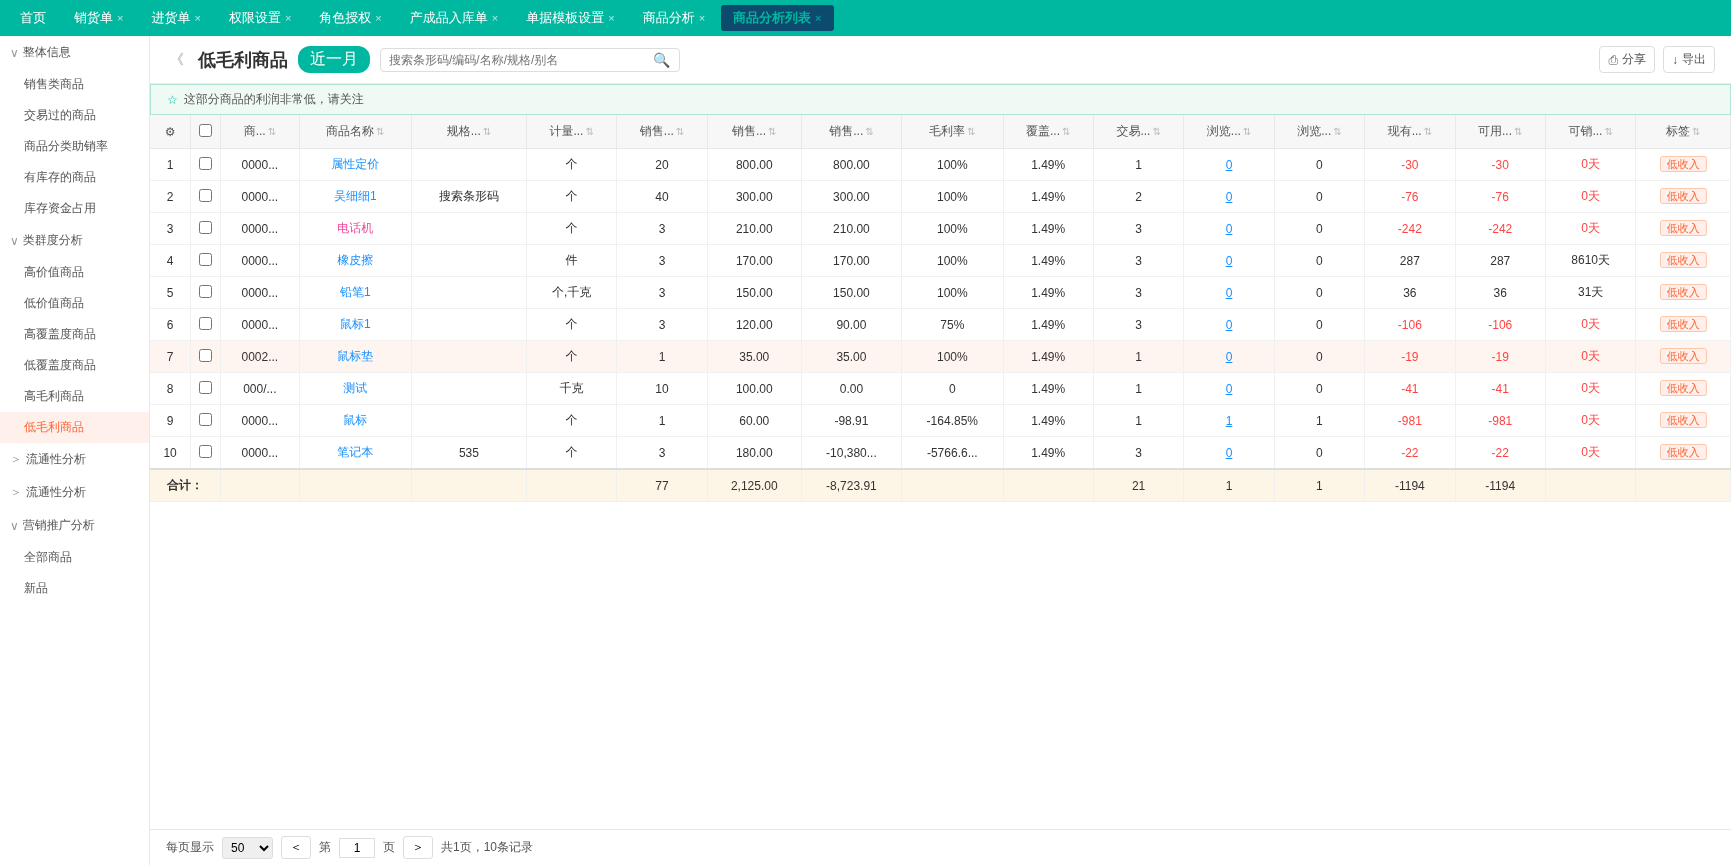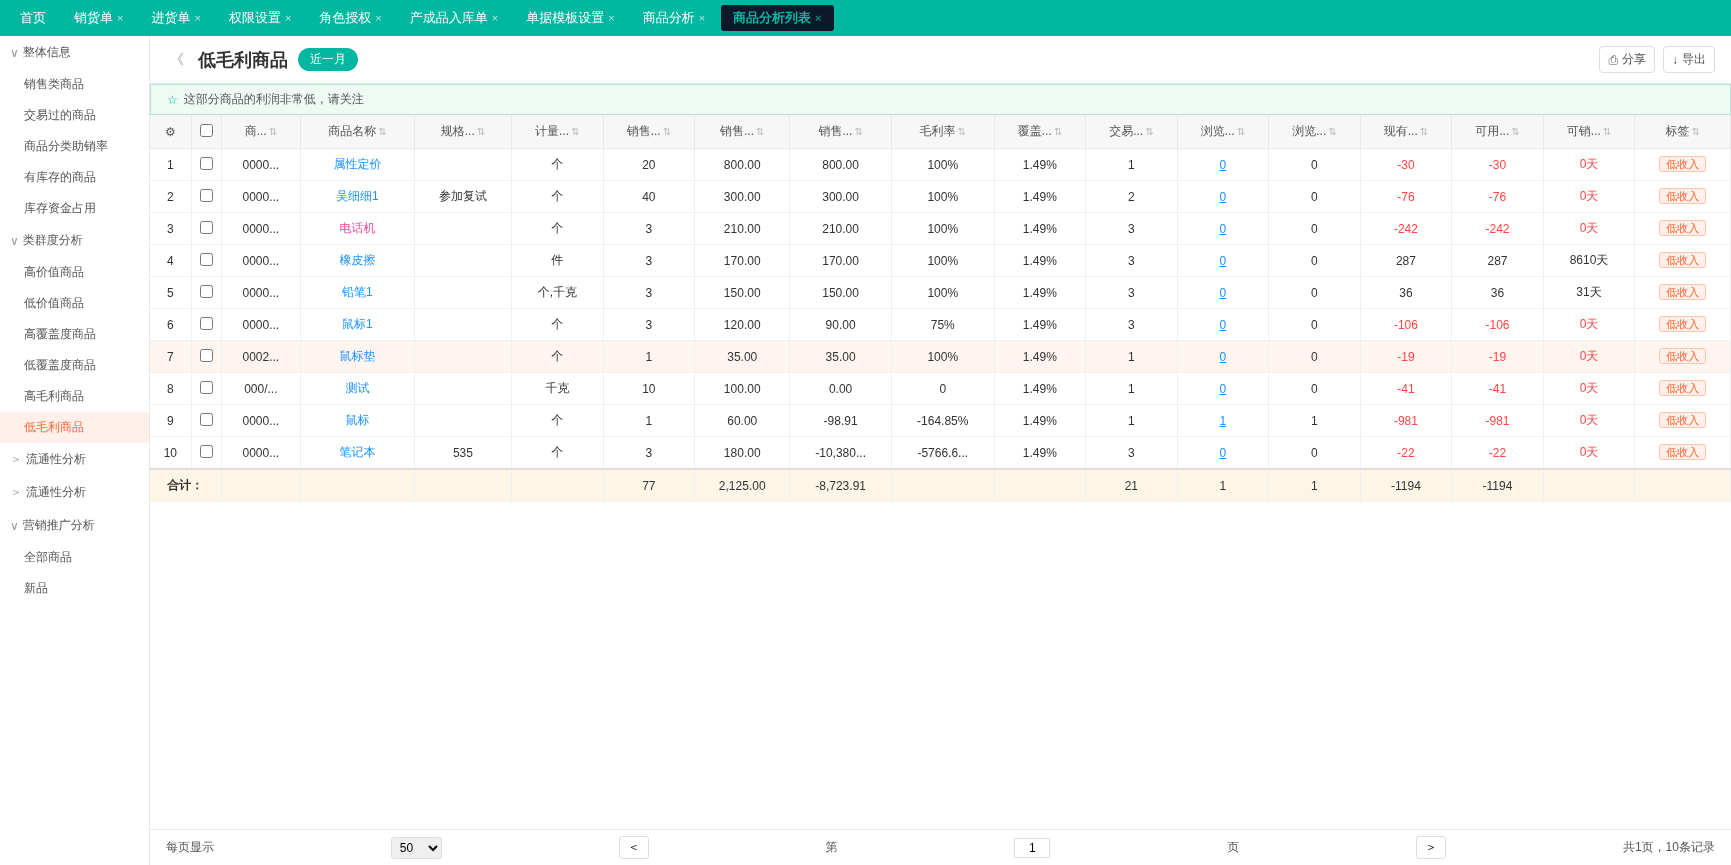--- a/index.html
+++ b/index.html
@@ -15,21 +15,21 @@
       gap: 4px;
     }
     .nav-item {
       color: #fff;
       padding: 4px 12px;
       cursor: pointer;
       font-size: 13px;
       border-radius: 3px;
       white-space: nowrap;
     }
-    .nav-item.active { background: #0f172a; color: #00b8a0; font-weight: bold; }
+    .nav-item.active { background: #0c4a6e; color: #00b8a0; font-weight: bold; }
     .nav-item .close-x { margin-left: 4px; opacity: 0.7; font-size: 11px; }
 
     
     .main-layout {
       display: flex;
       height: calc(100vh - 36px);
     }
 
     
     .sidebar {
@@ -77,21 +77,21 @@
       font-size: 18px;
       font-weight: bold;
       color: #333;
     }
     .date-filter-btn {
       background: #00b8a0;
       color: #fff;
       border: none;
       border-radius: 12px;
       padding: 3px 12px;
-      font-size: 12px;
+      font-size: 16px;
       cursor: pointer;
     }
     .search-box {
       display: flex;
       align-items: center;
       border: 1px solid #ddd;
       border-radius: 4px;
       padding: 3px 8px;
       flex: 1;
       max-width: 300px;
@@ -181,21 +181,21 @@
       font-size: 11px;
     }
     .red-text { color: #ff4444; }
     .link-text { color: #1890ff; text-decoration: underline; cursor: pointer; }
     .checkbox-col { width: 30px; }
 
     
     .pagination-bar {
       display: flex;
       align-items: center;
-      justify-content: space-between;
+      justify-content: flex-start;
       padding: 6px 16px;
       border-top: 1px solid #e8e8e8;
       gap: 8px;
       font-size: 12px;
       color: #555;
       background: #fff;
     }
     .pagination-bar select {
       border: 1px solid #ddd;
       border-radius: 3px;
@@ -311,20 +311,24 @@
     <div class="sidebar-item">全部商品</div>
     <div class="sidebar-item">新品</div>
   </aside>
 
   <main class="content">
 
     <div class="content-header">
       <span class="collapse-btn">《</span>
       <h1 class="page-title">低毛利商品</h1>
       <button class="date-filter-btn">近一月</button>
+      <div class="search-box">
+        <input type="text" placeholder="搜索条形码/编码/名称/规格/别名" style="">
+        <span class="search-icon">🔍</span>
+      </div>
       <div class="header-actions">
         <button class="action-btn">
           <span>⎙</span>
           <span>分享</span>
         </button>
         <button class="action-btn">
           <span>↓</span>
           <span>导出</span>
         </button>
       </div>
@@ -379,21 +383,21 @@
     <td class="red-text">-30</td>
     <td class="red-text">-30</td>
     <td class="red-text">0天</td>
     <td><span class="tag-badge">低收入</span></td>
   </tr>
             <tr>
     <td>2</td>
     <td><input type="checkbox" style=""></td>
     <td>0000...</td>
     <td style="color:#1890ff;cursor:pointer;">吴细细1</td>
-    <td>参加复试</td>
+    <td>搜索条形码</td>
     <td>个</td>
     <td>40</td>
     <td>300.00</td>
     <td>300.00</td>
     <td>100%</td>
     <td>1.49%</td>
     <td>2</td>
     <td class="link-text">0</td>
     <td>0</td>
     <td class="red-text">-76</td>

